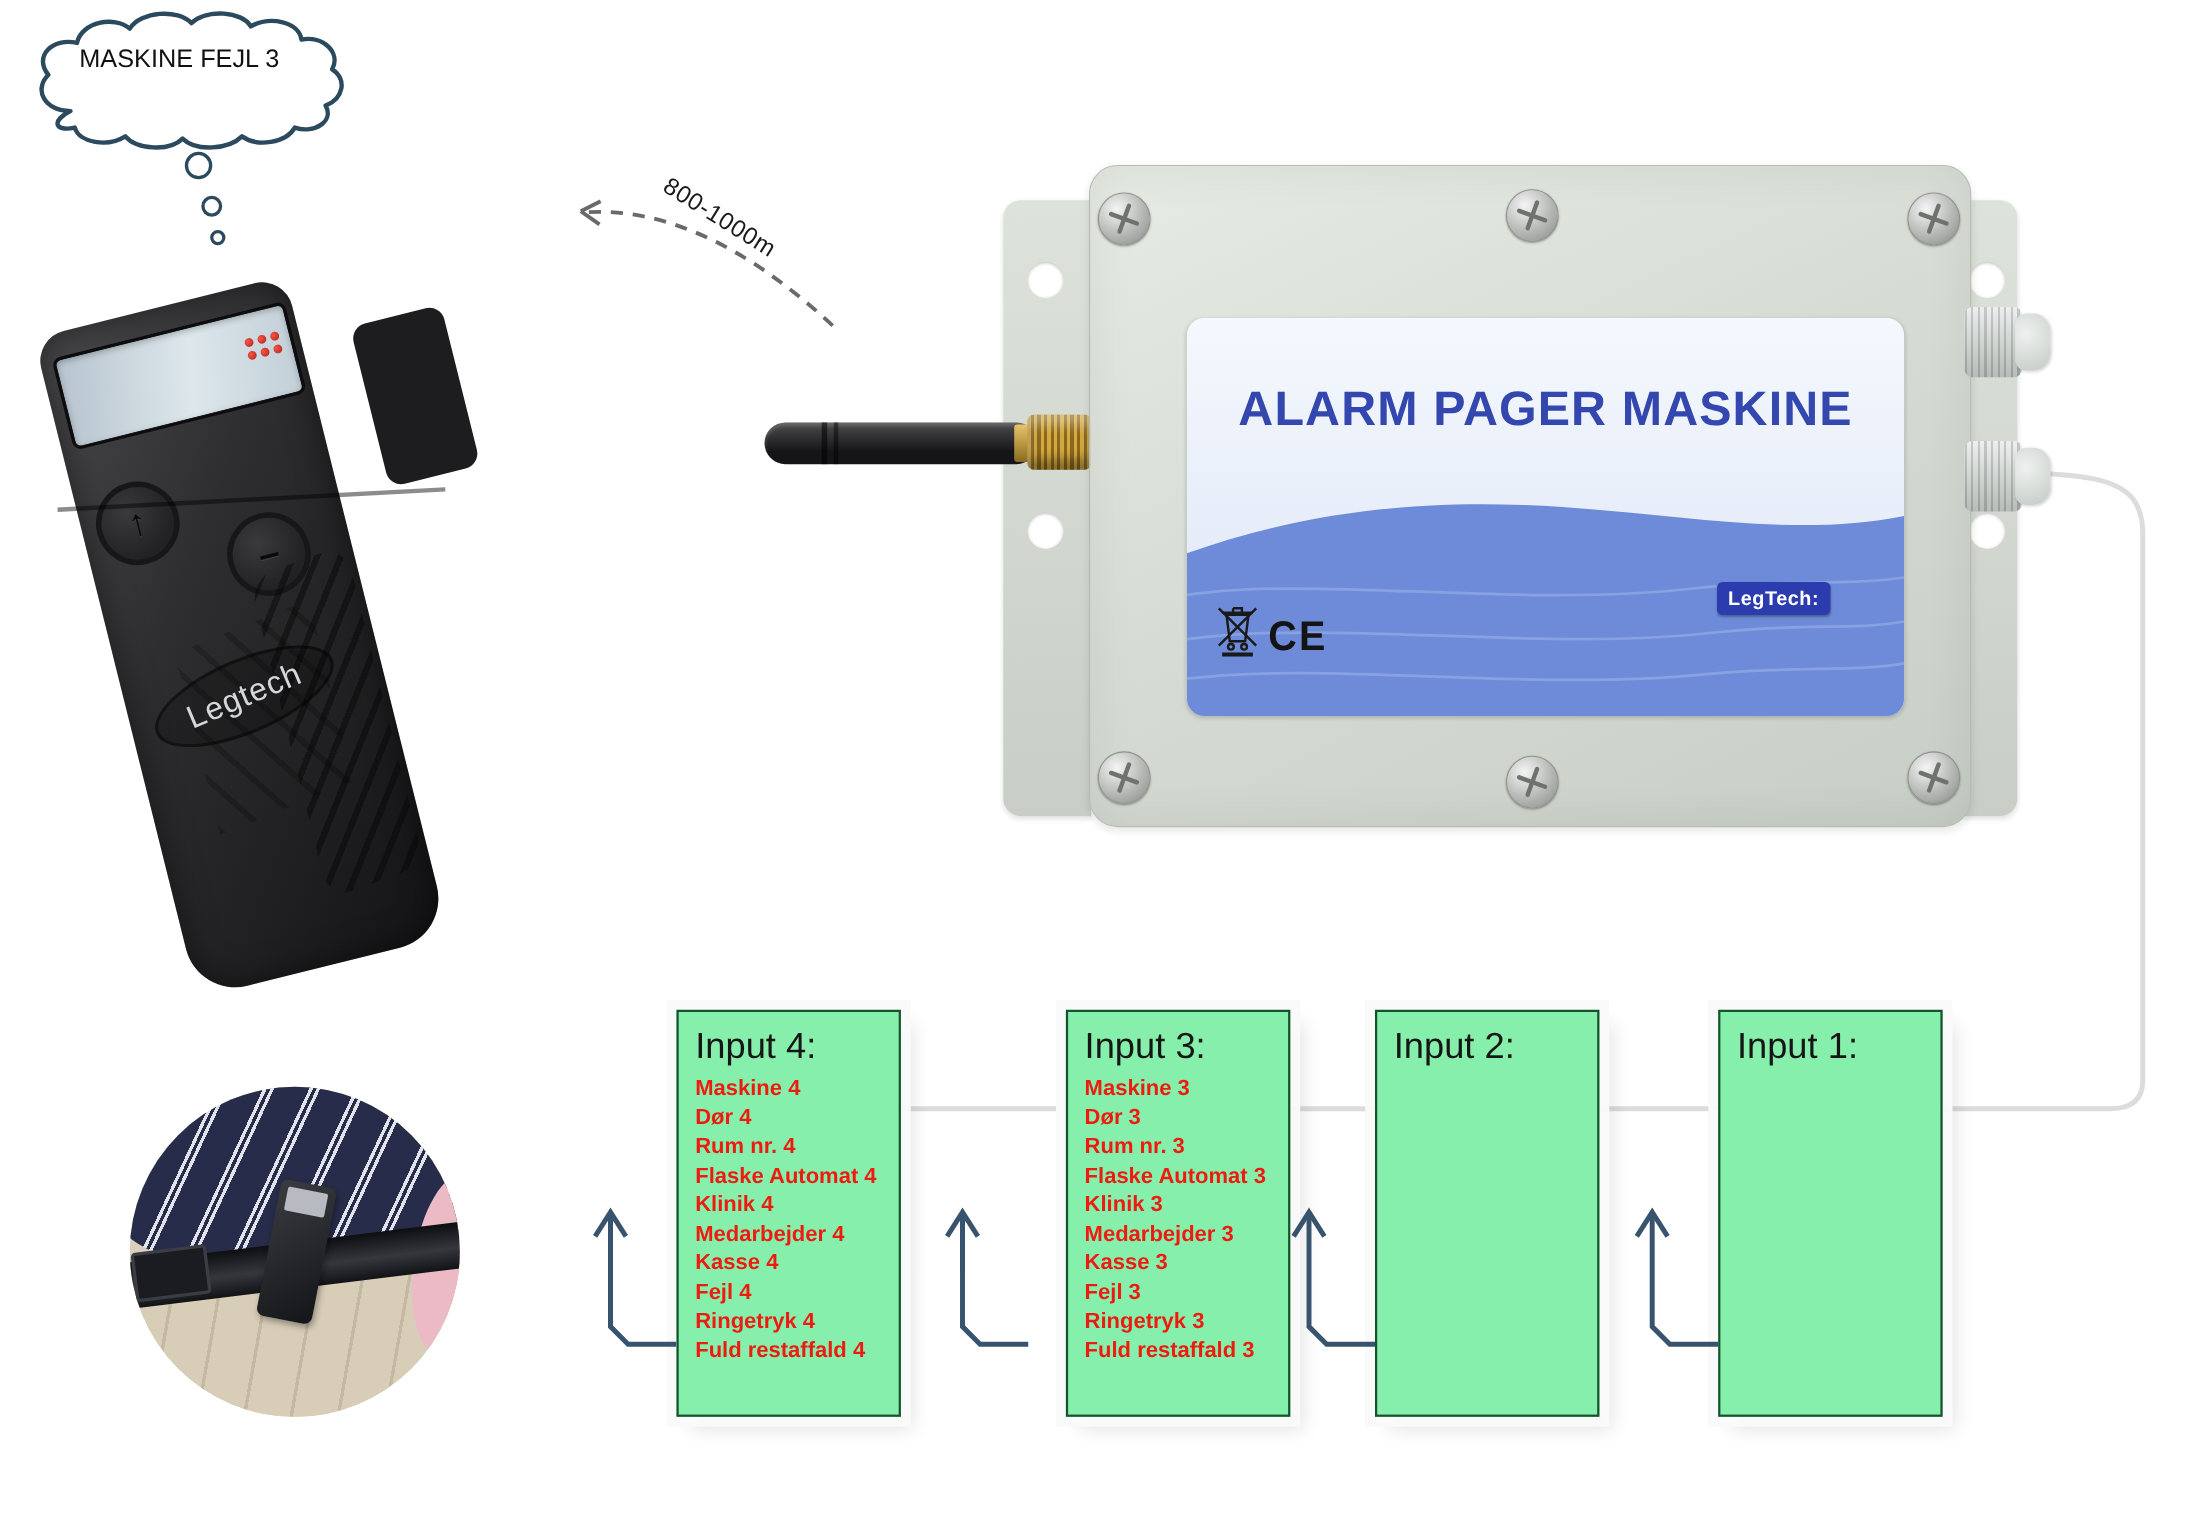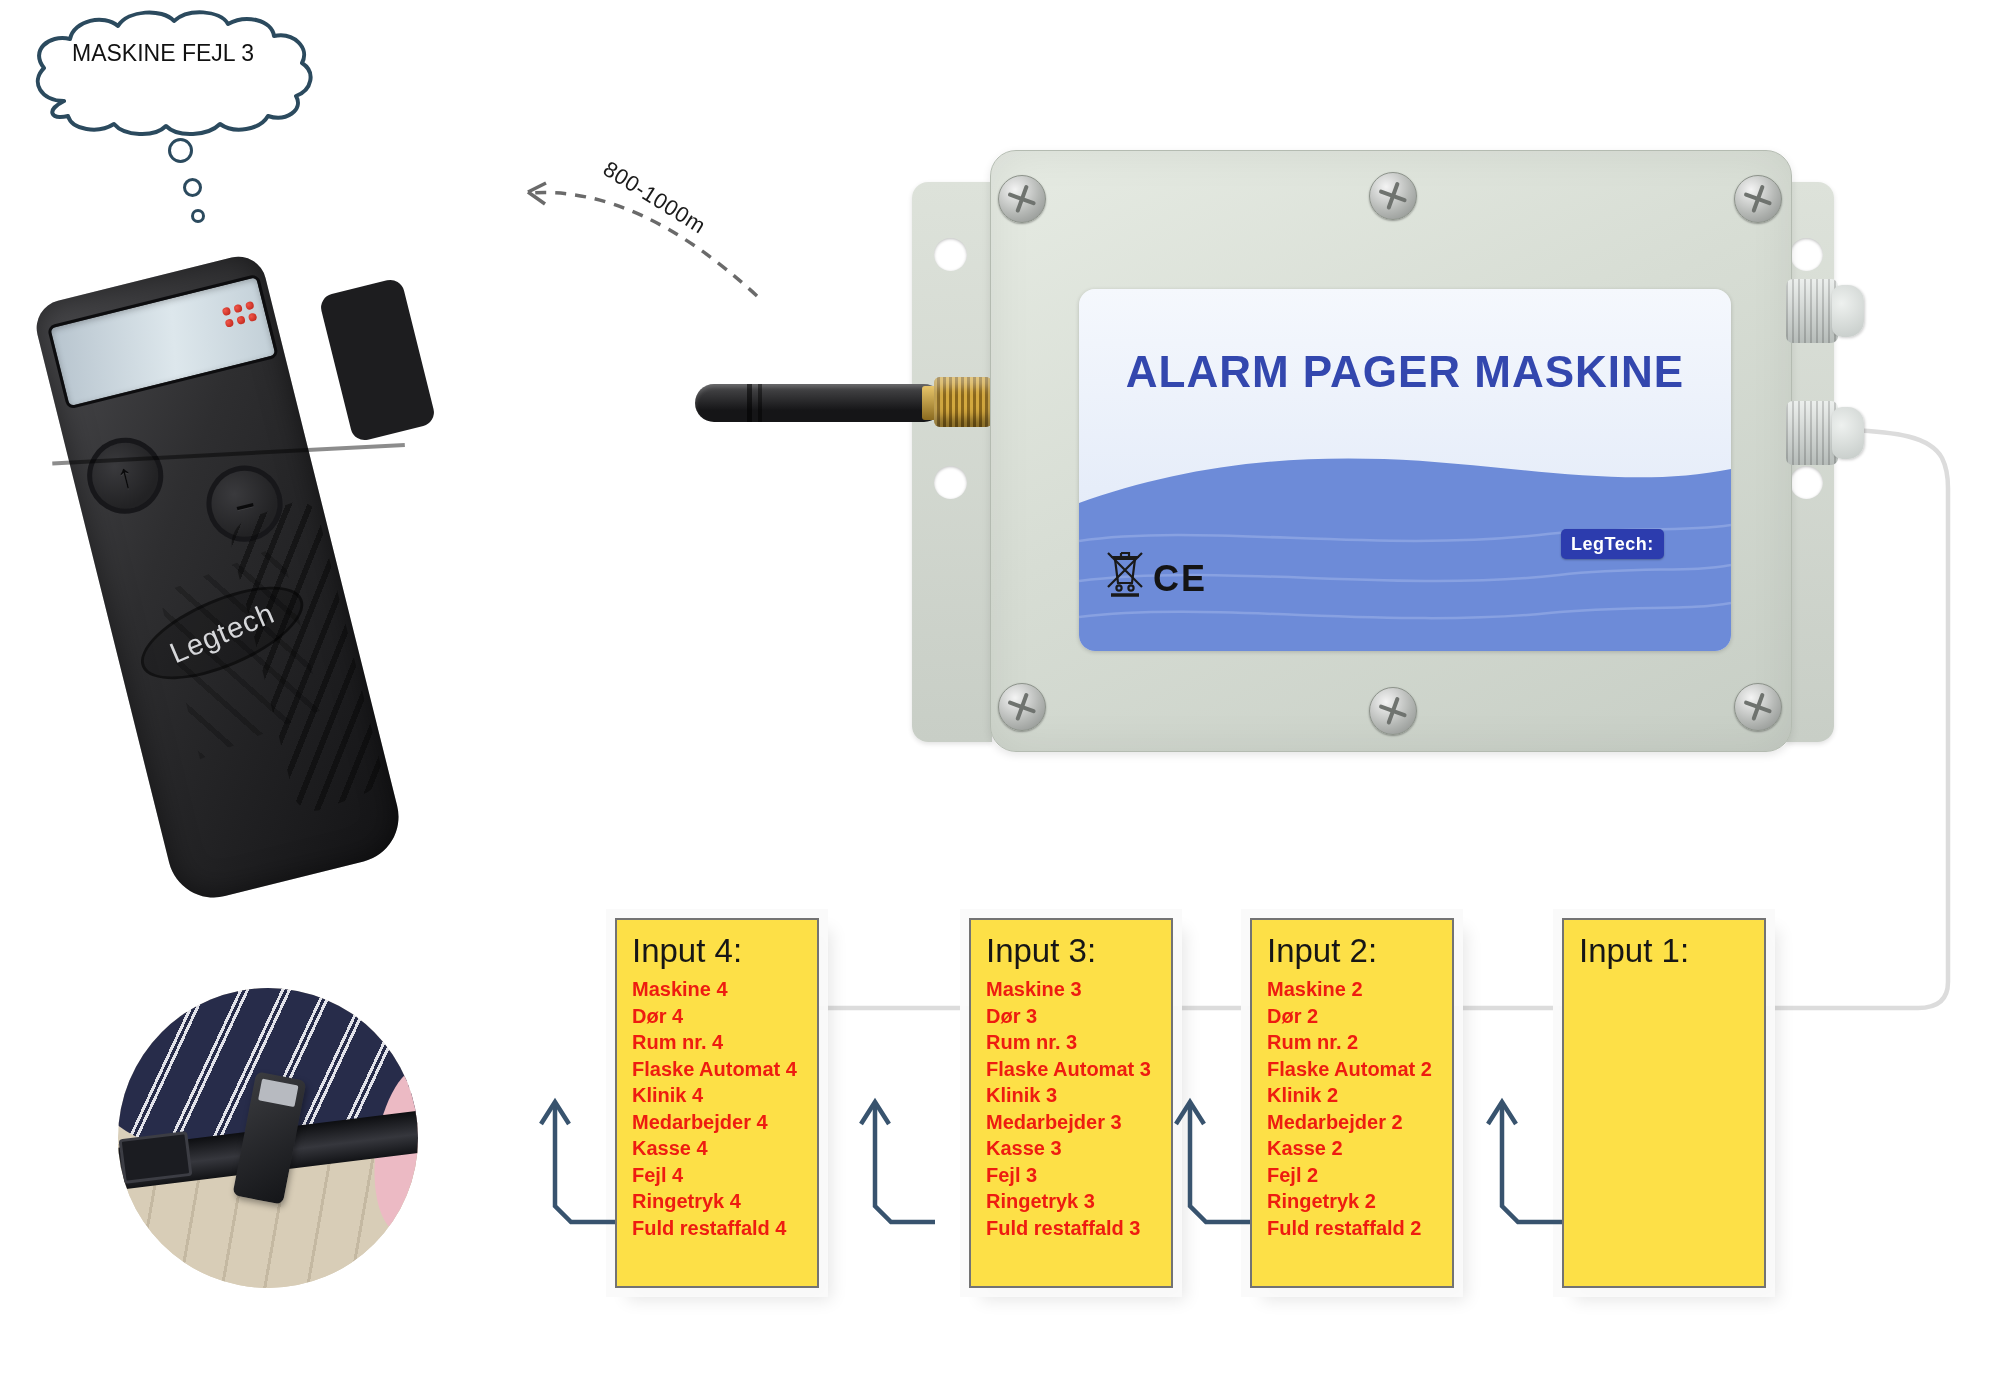--- a/index.html
+++ b/index.html
@@ -104,22 +104,22 @@
   .gland{position:absolute;left:1786px;width:52px;height:64px;border-radius:7px;z-index:3;
          background:linear-gradient(180deg,#ecefed,#b6bcb9);}
   .gland::before{content:"";position:absolute;inset:0;border-radius:7px;
          background:repeating-linear-gradient(90deg,rgba(0,0,0,.16) 0 2px,transparent 2px 6px);}
   .gland-cap{position:absolute;left:46px;top:6px;width:32px;height:52px;border-radius:10px 16px 16px 10px;
          background:radial-gradient(circle at 30% 35%,#eef1ef,#c3c9c6);box-shadow:1px 1px 3px rgba(0,0,0,.2);}
   .gland.g1{top:279px;}
   .gland.g2{top:401px;}
 
   
-  .input-box{position:absolute;top:918px;width:204px;height:370px;background:#fde047;
-         border:2px solid #737373;box-sizing:border-box;z-index:4;
+  .input-box{position:absolute;top:918px;width:204px;height:370px;background:#86efac;
+         border:2px solid #14532d;box-sizing:border-box;z-index:4;
          box-shadow:0 0 0 9px rgba(250,250,250,.95),12px 12px 16px rgba(0,0,0,.10);}
   .input-box.p1{left:615px;} .input-box.p2{left:969px;} .input-box.p3{left:1250px;} .input-box.p4{left:1562px;}
   .input-title{margin:12px 0 6px 15px;font-size:33px;color:#161616;}
   .input-items{margin-left:15px;}
   .input-item{font-size:20px;line-height:26.5px;font-weight:bold;color:#ee1c10;white-space:nowrap;}
 
   .elbow-arrow{position:absolute;top:1094px;z-index:4;}
   .elbow-arrow.p1{left:530px;} .elbow-arrow.p2{left:850px;} .elbow-arrow.p3{left:1165px;} .elbow-arrow.p4{left:1477px;}
 
   
@@ -270,32 +270,20 @@
         <div class="input-item">Klinik 3</div>
         <div class="input-item">Medarbejder 3</div>
         <div class="input-item">Kasse 3</div>
         <div class="input-item">Fejl 3</div>
         <div class="input-item">Ringetryk 3</div>
         <div class="input-item">Fuld restaffald 3</div>
       </div>
   </div>
   <div class="input-box p3">
     <div class="input-title">Input 2:</div>
-    <div class="input-items">
-        <div class="input-item">Maskine 2</div>
-        <div class="input-item">Dør 2</div>
-        <div class="input-item">Rum nr. 2</div>
-        <div class="input-item">Flaske Automat 2</div>
-        <div class="input-item">Klinik 2</div>
-        <div class="input-item">Medarbejder 2</div>
-        <div class="input-item">Kasse 2</div>
-        <div class="input-item">Fejl 2</div>
-        <div class="input-item">Ringetryk 2</div>
-        <div class="input-item">Fuld restaffald 2</div>
-      </div>
   </div>
   <div class="input-box p4">
     <div class="input-title">Input 1:</div>
   </div>
 
   <svg class="elbow-arrow p1" width="85" height="145" viewBox="0 0 85 145">
     <g fill="none" stroke="#38536e" stroke-width="4.5">
       <path d="M25,10 L25,112 L41,128 L85,128"></path>
         <path d="M11,30 L25,8 L39,30"></path>
     </g>

